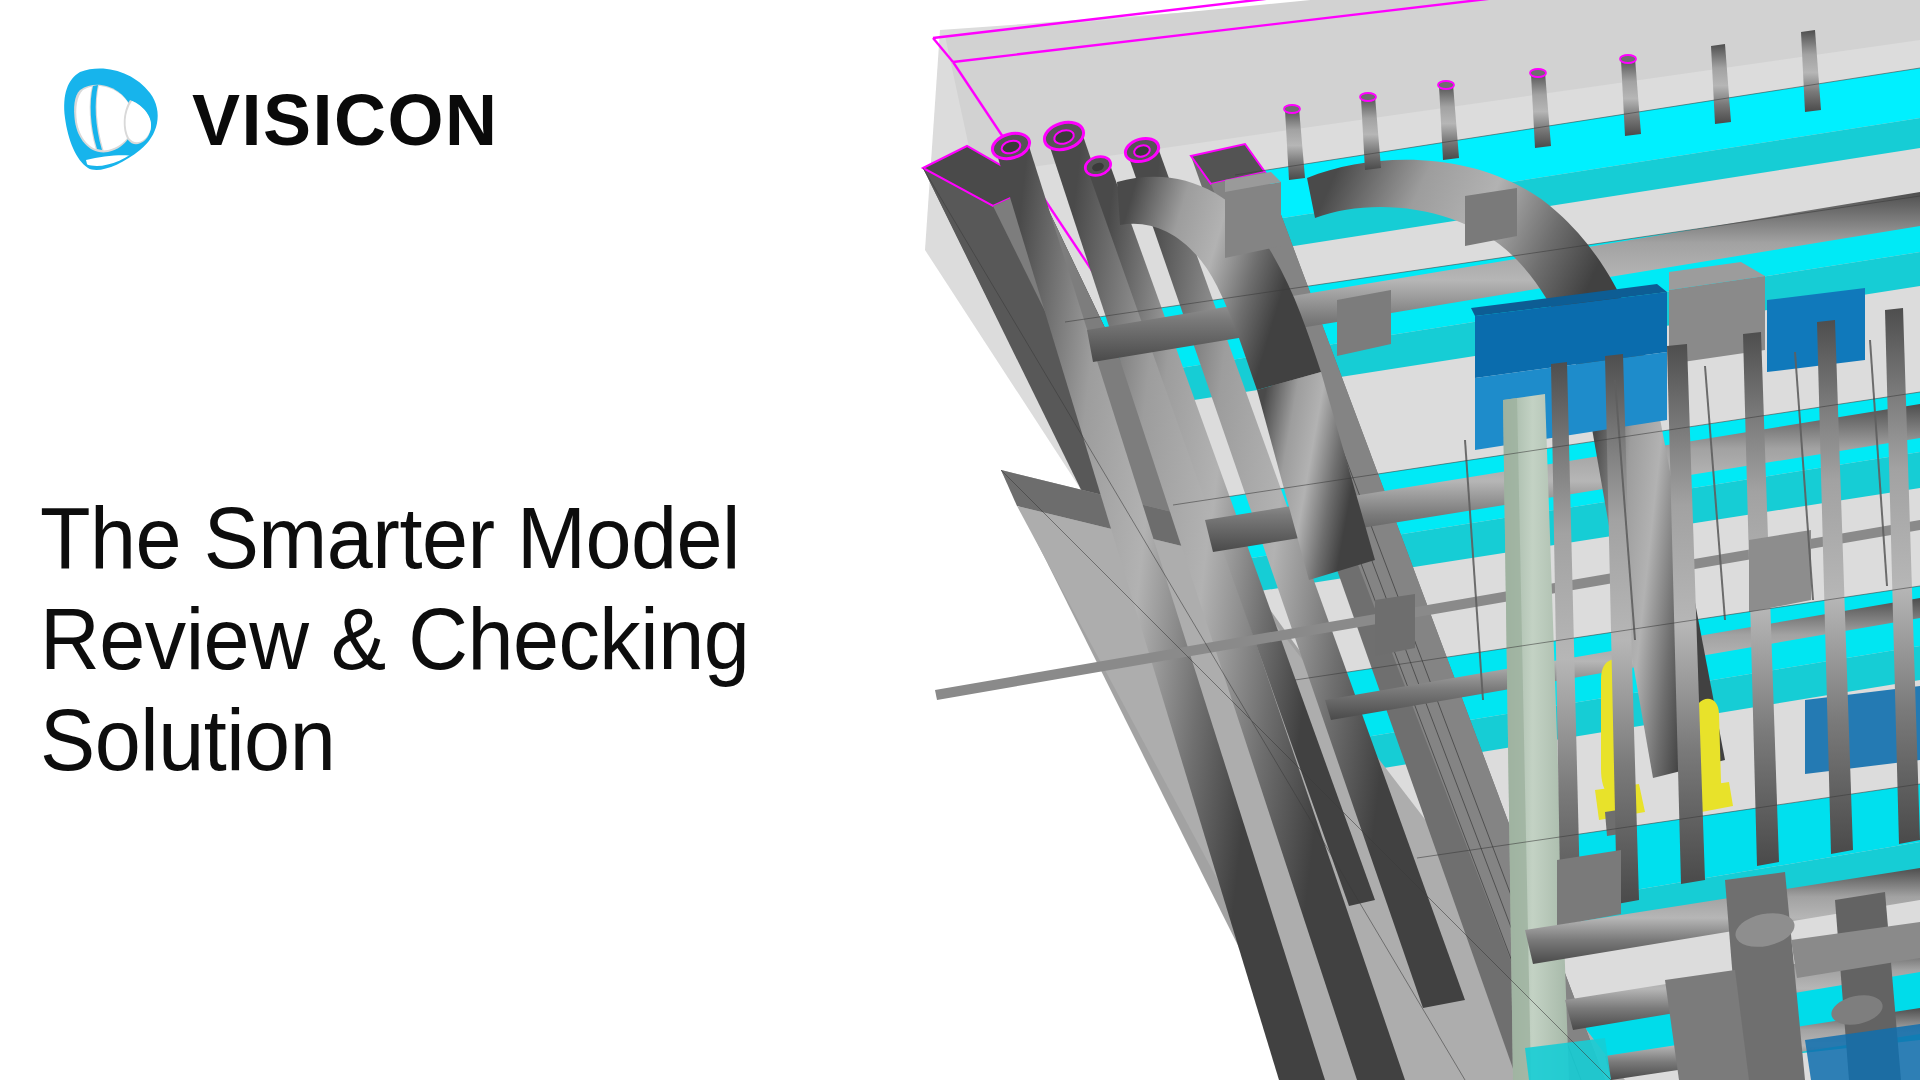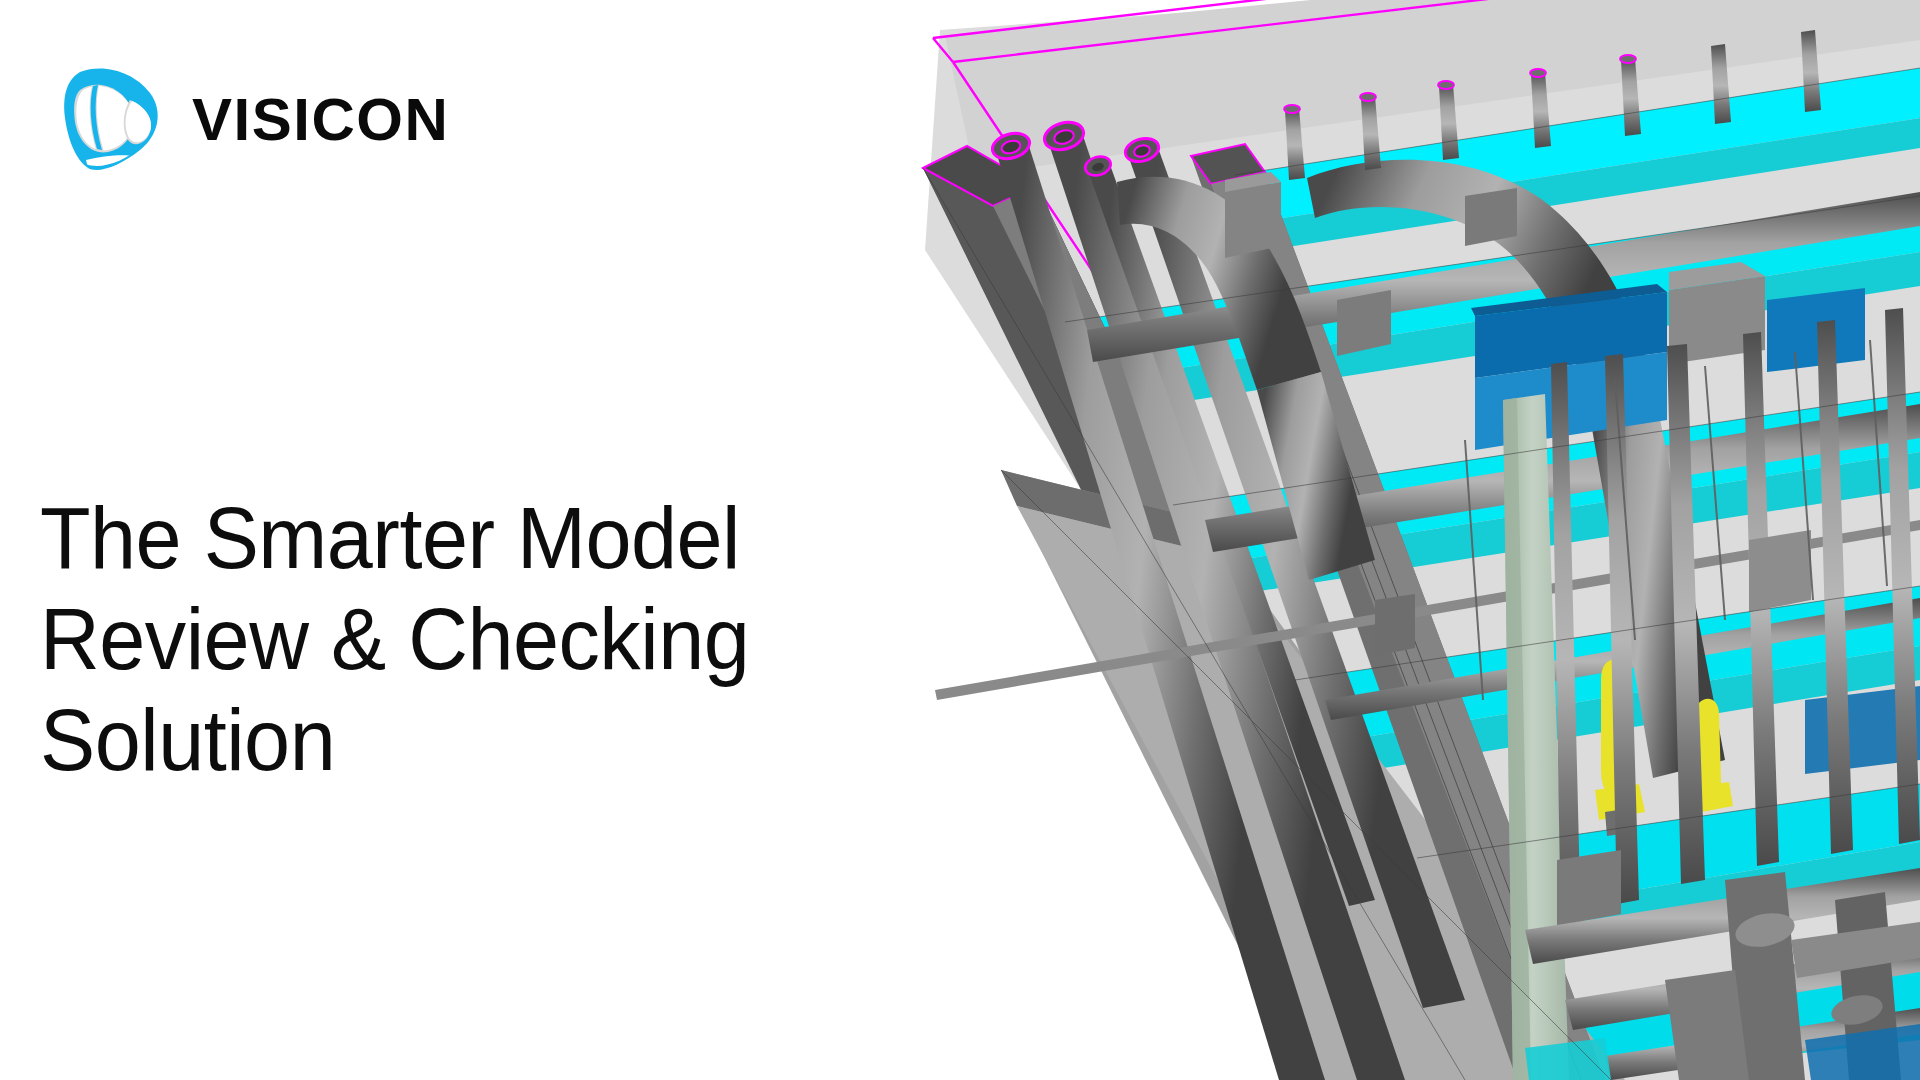--- a/index.html
+++ b/index.html
@@ -5,21 +5,21 @@
   * { margin:0; padding:0; box-sizing:border-box; }
   html,body { width:1920px; height:1080px; overflow:hidden; background:#ffffff;
     font-family:"Liberation Sans", sans-serif; }
 
   .slide { position:relative; width:1920px; height:1080px; background:#ffffff; overflow:hidden; }
 
   
   .brand { position:absolute; left:46px; top:60px; display:flex; align-items:center; gap:26px; }
   .brand-mark { width:120px; height:120px; display:block; }
   .brand-word { font-family:"Liberation Sans", sans-serif; font-weight:bold;
-    font-size:60px; letter-spacing:1.5px; color:#0a0a0a; line-height:1; }
+    font-size:72px; letter-spacing:1.5px; color:#0a0a0a; line-height:1; }
 
   .headline { position:absolute; left:40px; top:488px; width:900px;
     font-family:"Liberation Sans", sans-serif; font-weight:300;
     font-size:88px; line-height:1.145; color:#0d0d0d;
     letter-spacing:-0.5px; transform:scaleX(0.94); transform-origin:left top; }
   .headline span { display:block; }
 
   
   .viewport { position:absolute; left:905px; top:0; width:1015px; height:1080px;
     background:#ffffff; overflow:hidden; }

